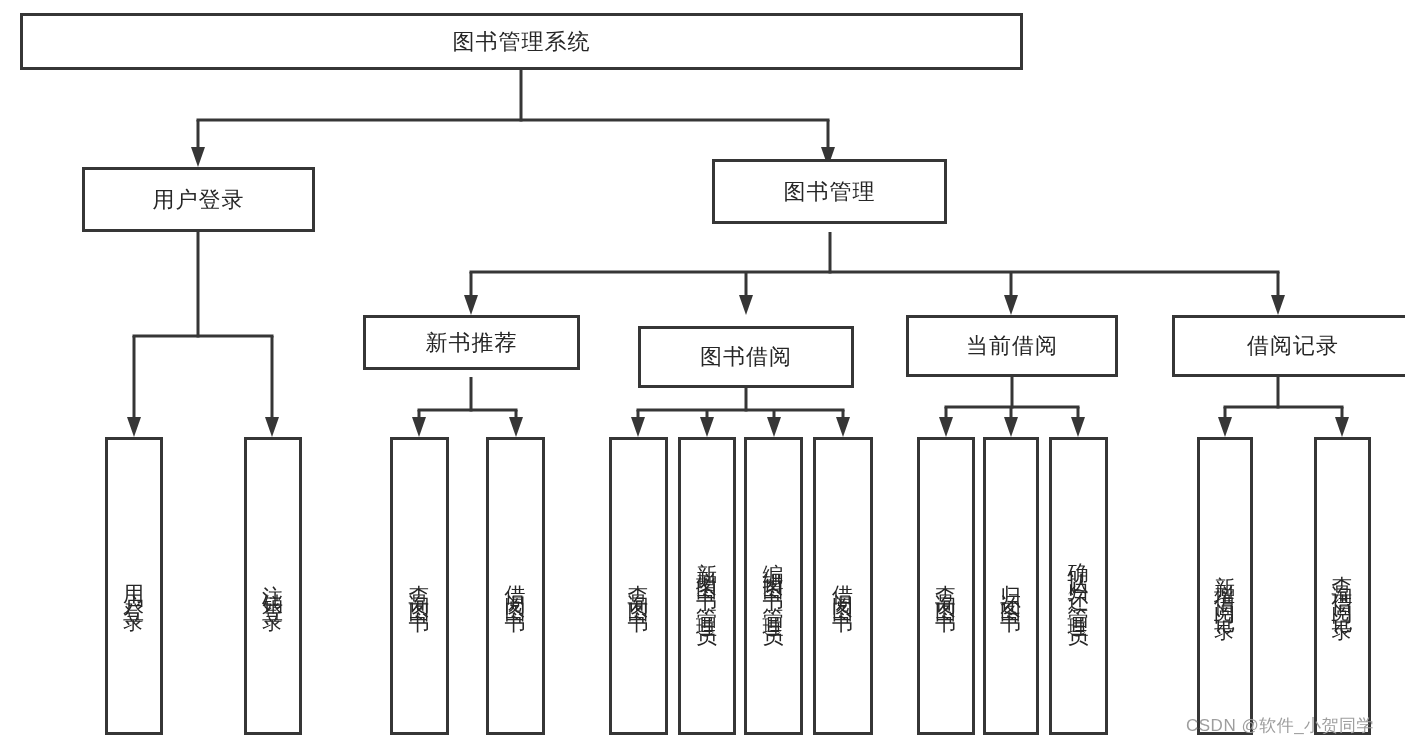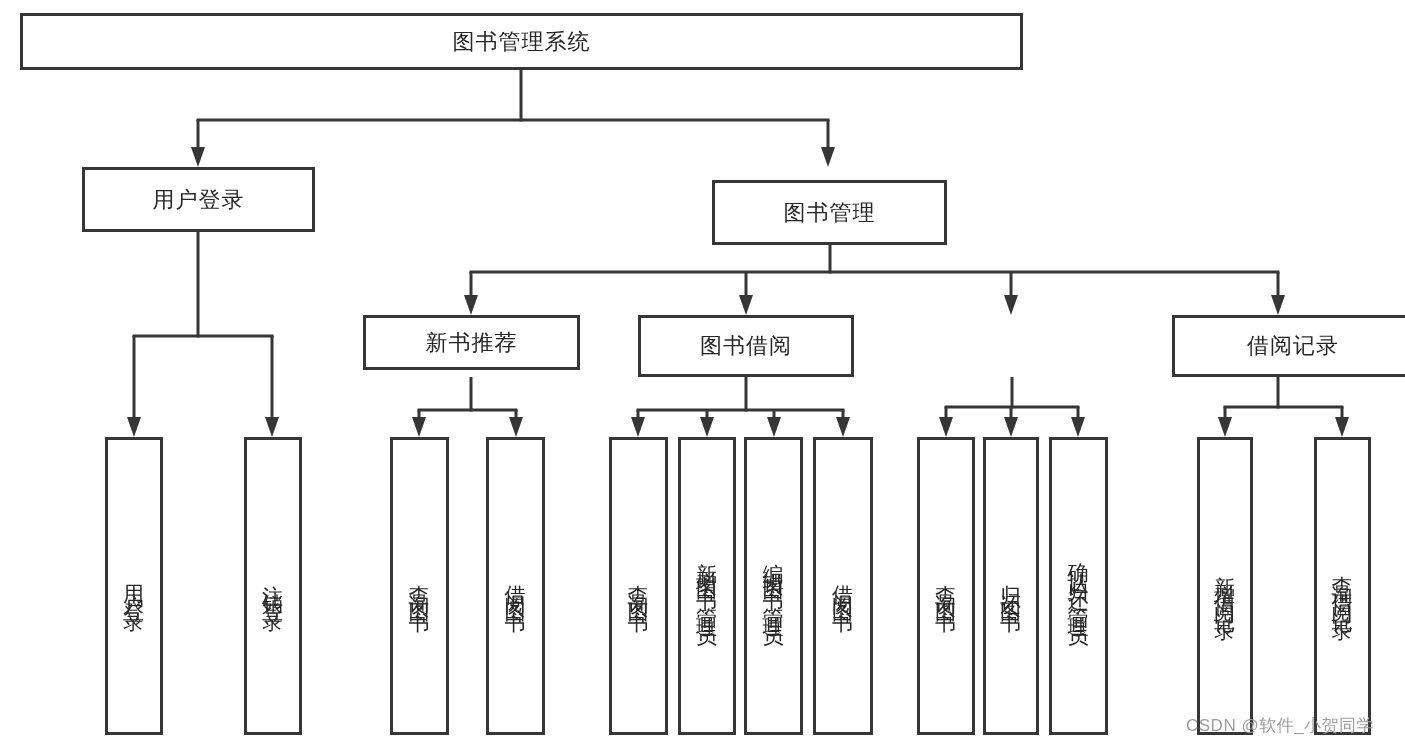--- a/index.html
+++ b/index.html
@@ -143,29 +143,32 @@
     </g>
   </svg>
 
   <div class="hbox" style="left:20px;top:13px;width:1003px;height:57px">
     <span class="label">图书管理系统</span>
   </div>
 
   <div class="hbox" style="left:82px;top:167px;width:233px;height:65px">
     <span class="label">用户登录</span>
   </div>
-  <div class="hbox" style="left:712px;top:180px;width:235px;height:65px">
+  <div class="hbox" style="left:712px;top:159px;width:235px;height:65px">
     <span class="label">图书管理</span>
   </div>
 
   <div class="hbox" style="left:363px;top:315px;width:217px;height:55px">
     <span class="label">新书推荐</span>
   </div>
-  <div class="hbox" style="left:638px;top:315px;width:216px;height:62px">
+  <div class="hbox" style="left:638px;top:326px;width:216px;height:62px">
     <span class="label">图书借阅</span>
+  </div>
+  <div class="hbox" style="left:906px;top:315px;width:212px;height:62px">
+    <span class="label">当前借阅</span>
   </div>
   <div class="hbox" style="left:1172px;top:315px;width:242px;height:62px">
     <span class="label">借阅记录</span>
   </div>
 
   <div class="vbox" style="left:105px;width:58px">
     <span class="vtext">用户登录</span>
   </div>
   <div class="vbox" style="left:244px;width:58px">
     <span class="vtext">注销登录</span>

